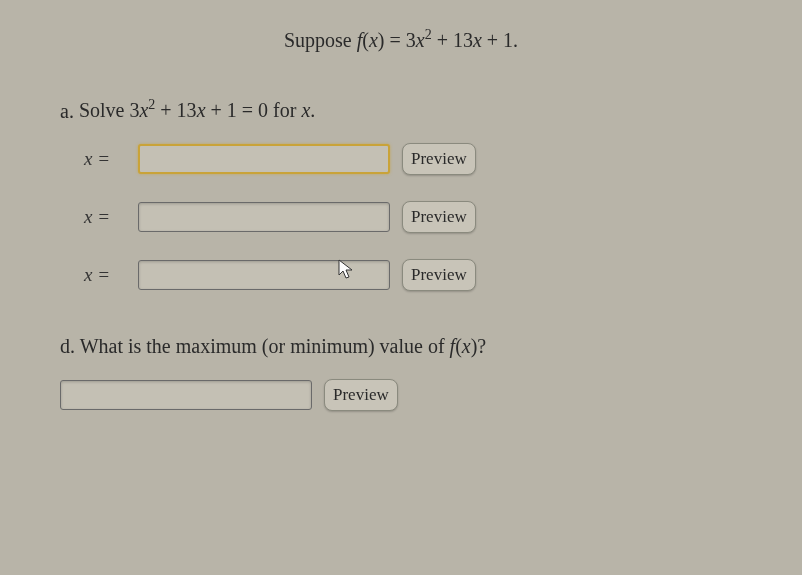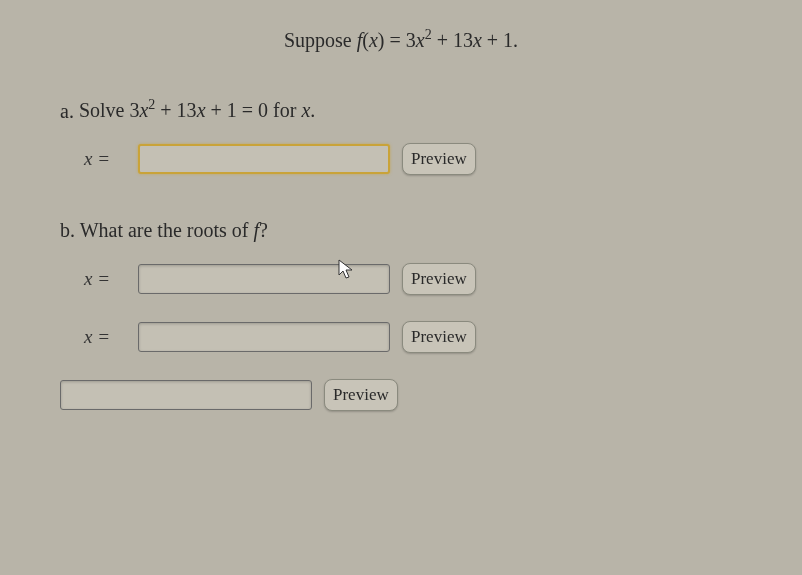--- a/index.html
+++ b/index.html
@@ -68,40 +68,40 @@
     <span>Solve 3<span class="ital">x</span><span class="sup">2</span> + 13<span class="ital">x</span> + 1 = 0 for <span class="ital">x</span>.</span>
   </div>
   <div class="input-row">
     <span class="xeq"><span class="ital">x</span> =</span>
     <input type="text" class="answer-input highlighted" value="" style="">
     <button class="preview-btn">Preview</button>
   </div>
 </div>
 
 <div class="question">
-  <div class="q-text">
-    <span>b.</span>
-    <span>What are the roots of <span class="ital">f</span>?</span>
-  </div>
   <div class="input-row">
     <span class="xeq"><span class="ital">x</span> =</span>
     <input type="text" class="answer-input" value="" style="">
     <button class="preview-btn">Preview</button>
   </div>
 </div>
 
 <div class="question">
   <div class="input-row">
     <span class="xeq"><span class="ital">x</span> =</span>
     <input type="text" class="answer-input" value="" style="">
     <button class="preview-btn">Preview</button>
   </div>
 </div>
 
 <div class="question">
+  <div class="q-text">
+    <span>d.</span>
+    <span>What is the maximum (or minimum) value of <span class="ital">f</span>(<span class="ital">x</span>)?</span>
+  </div>
   <div class="input-row last">
     <input type="text" class="answer-input" value="" style="">
     <button class="preview-btn">Preview</button>
   </div>
 </div>
 
 <svg class="cursor-pointer" viewBox="0 0 18 22">
   <path d="M1 1 L1 16 L5 12 L8 19 L11 18 L8 11 L14 11 Z" fill="#fdfdfd" stroke="#333" stroke-width="1"></path>
 </svg>
 

